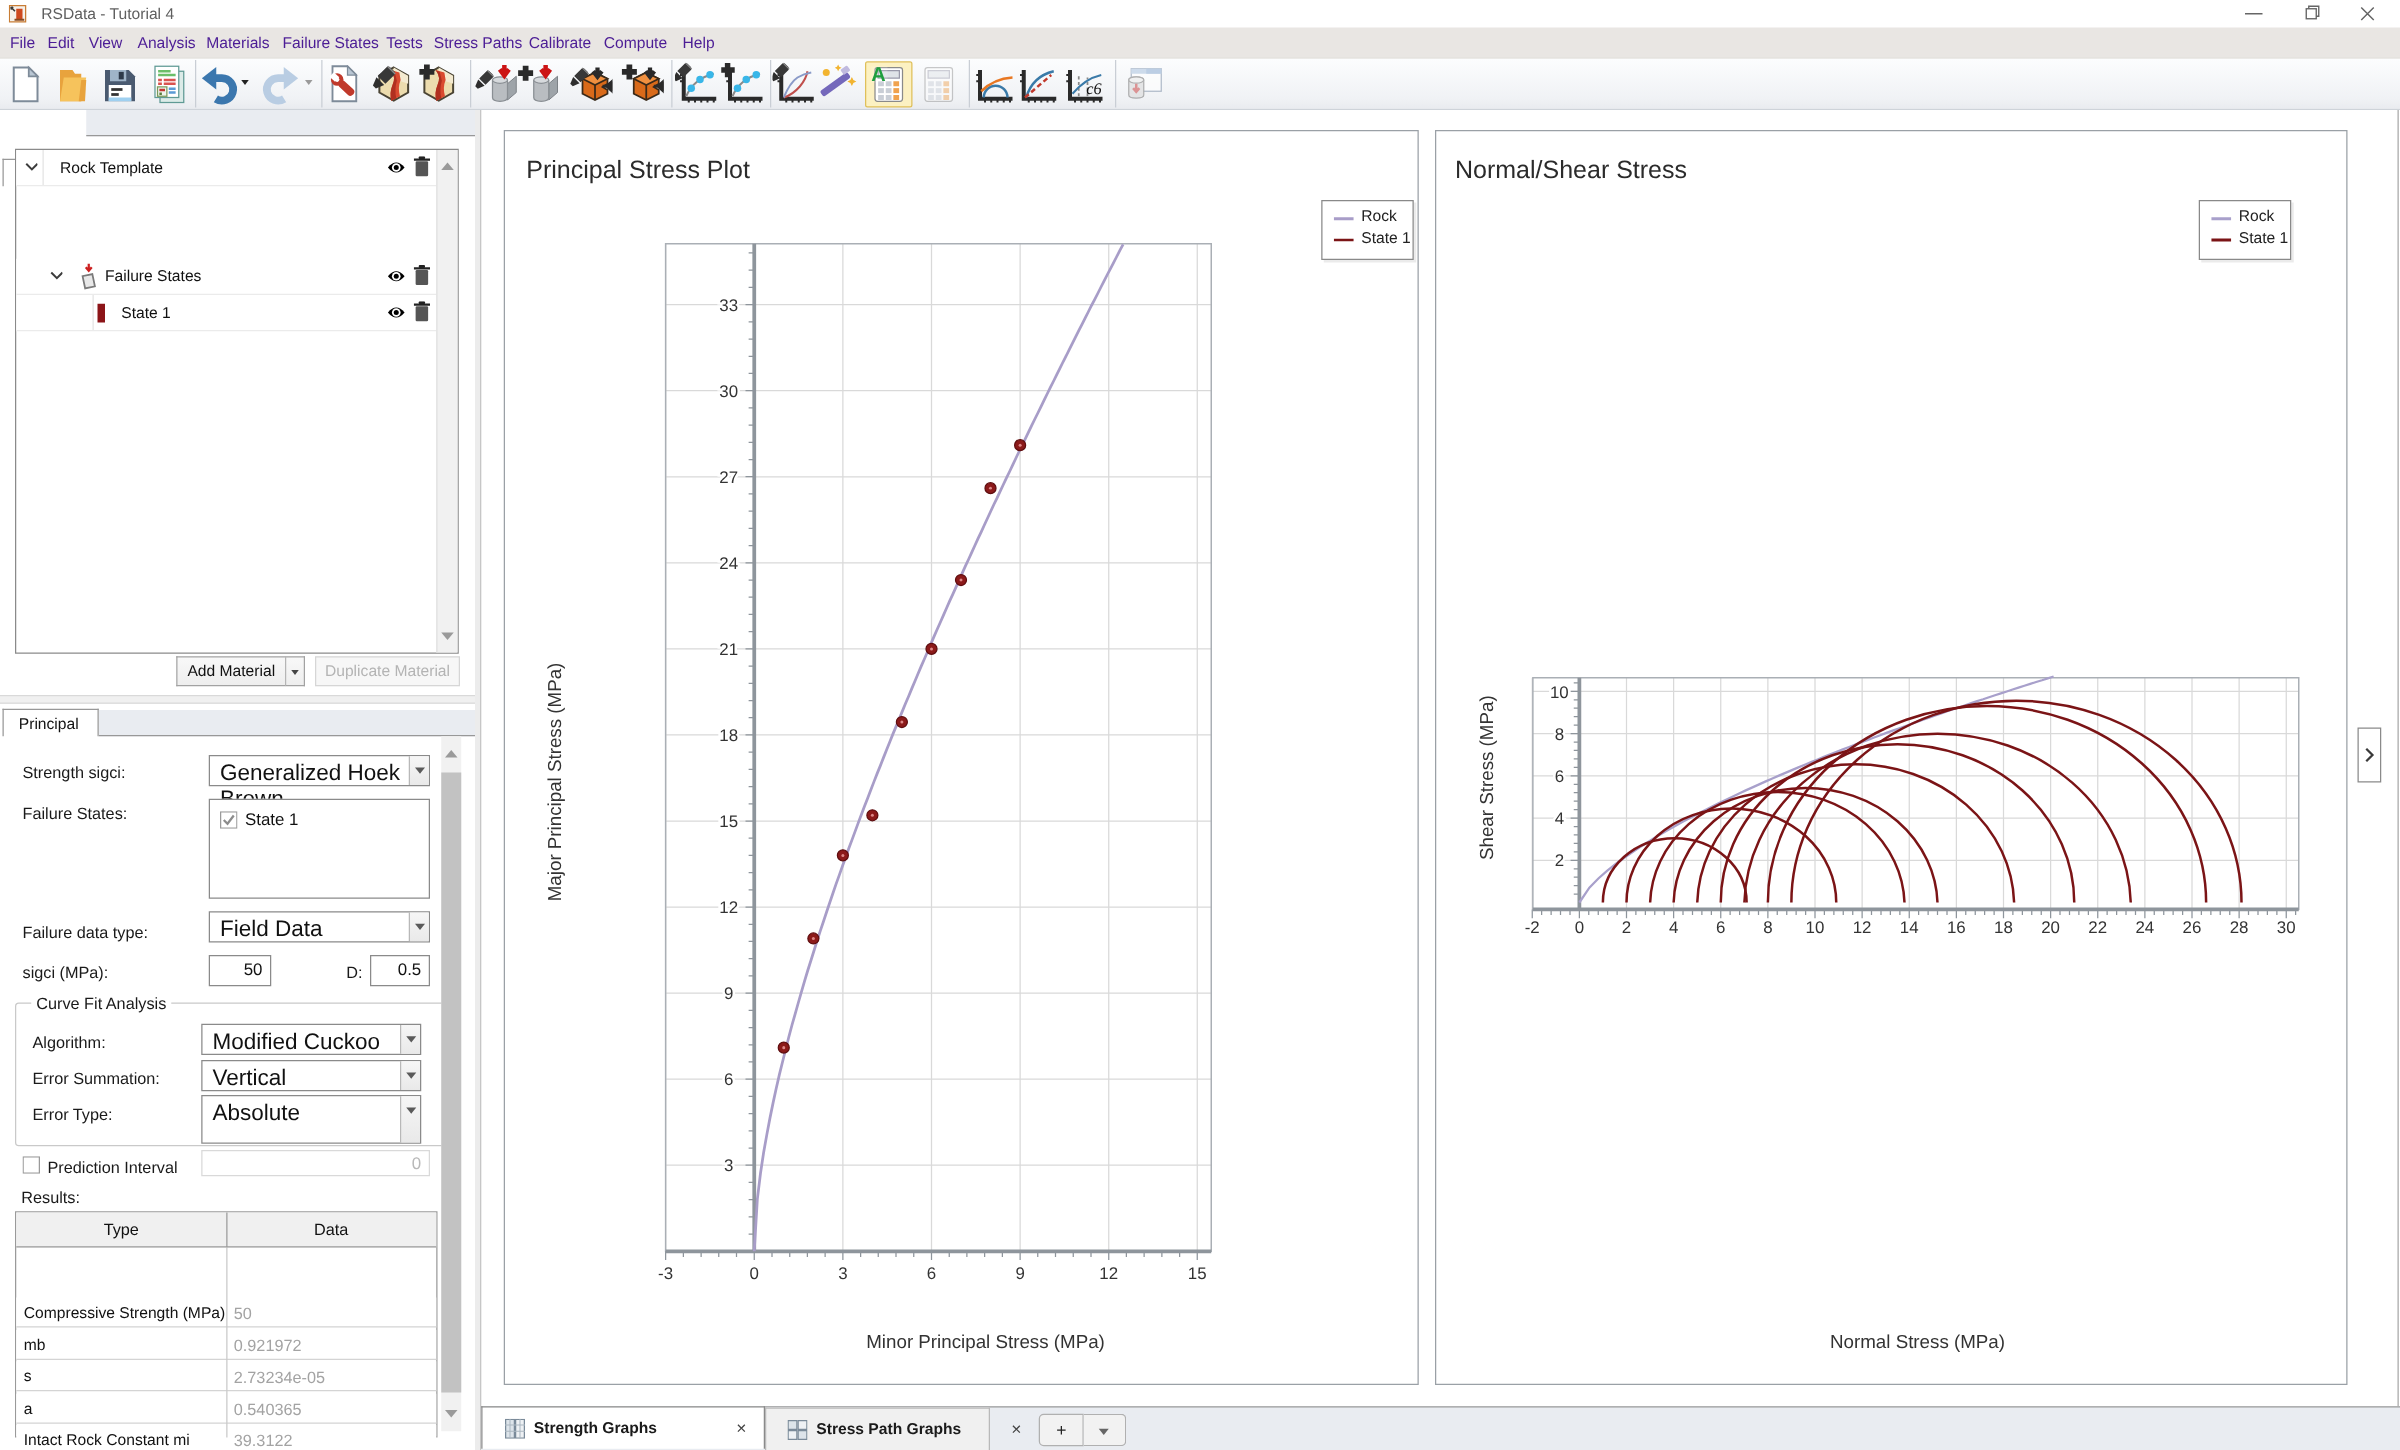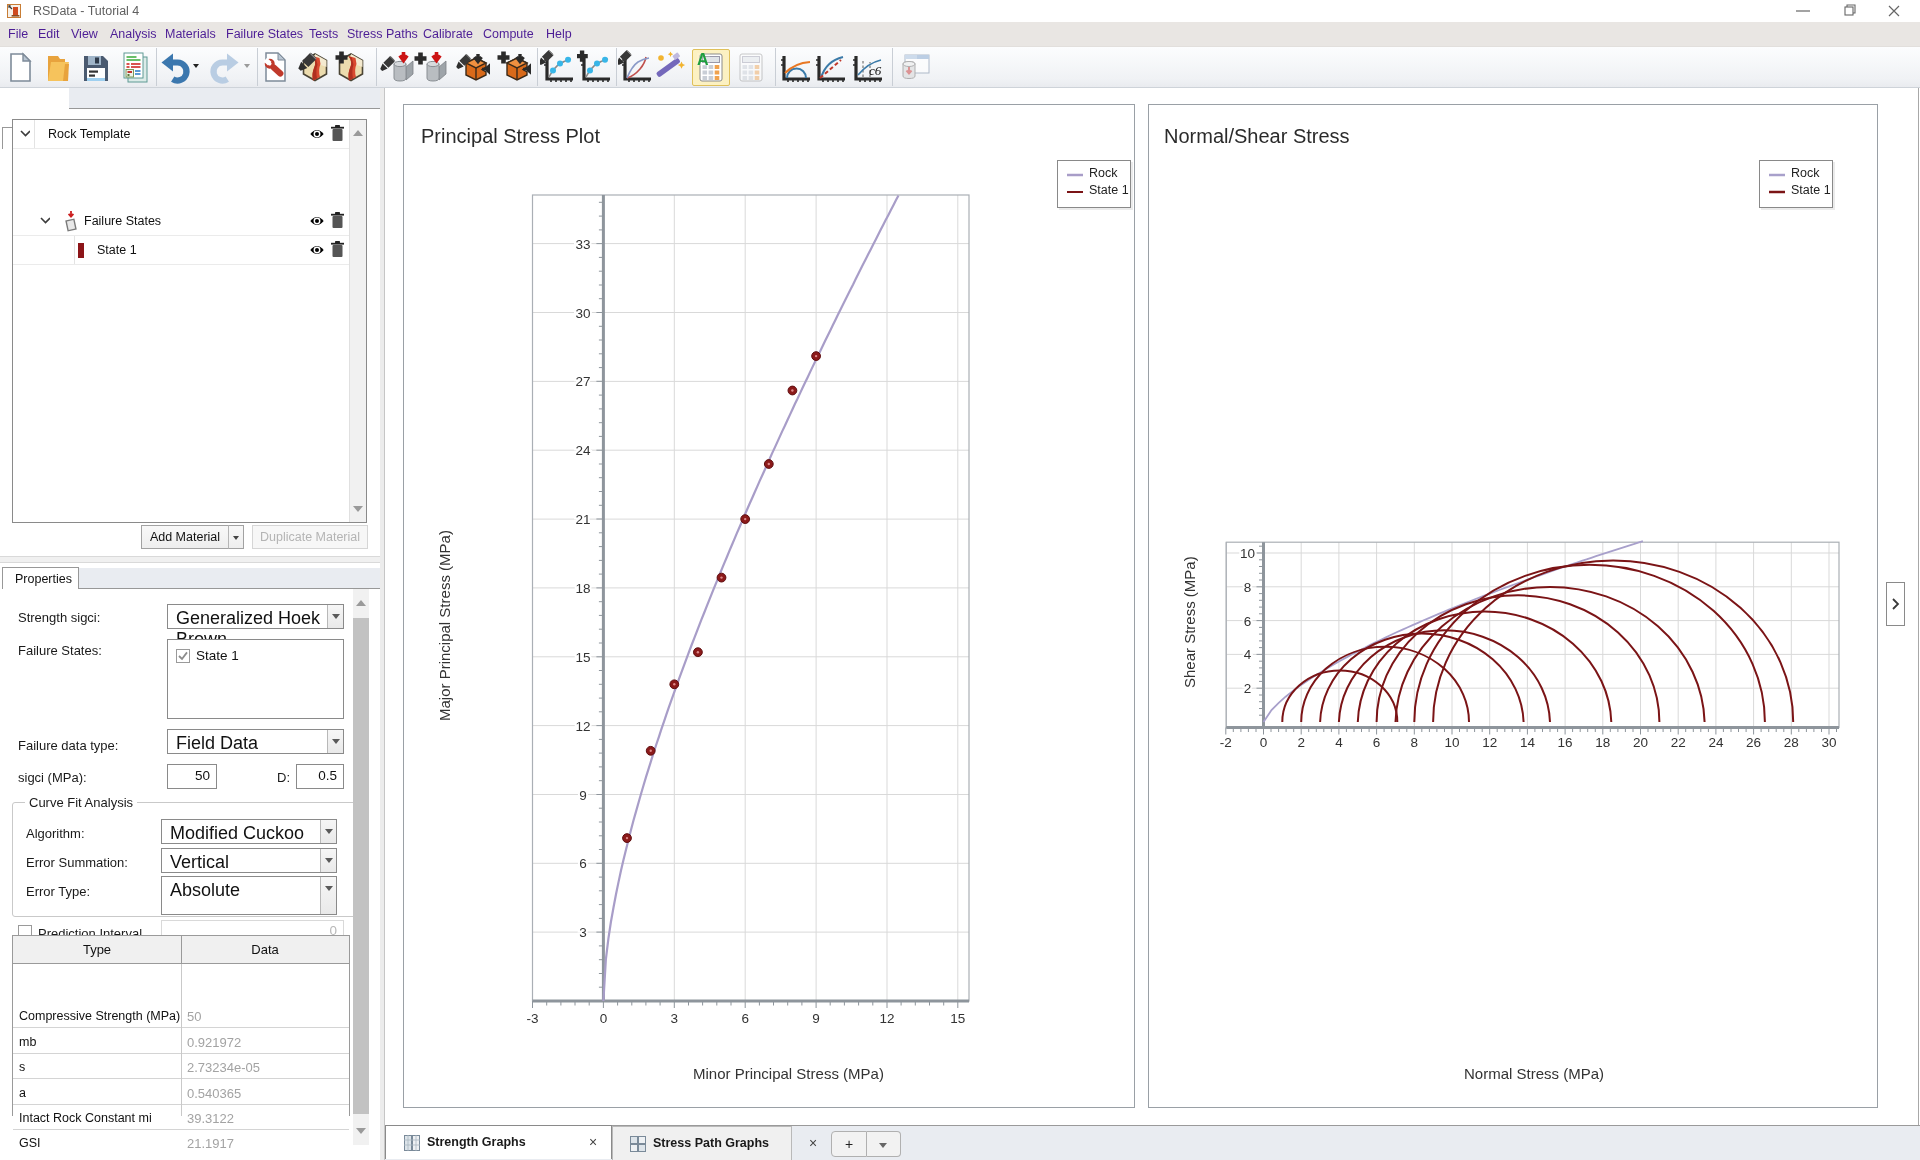--- a/index.html
+++ b/index.html
@@ -36,21 +36,21 @@
   
   .plabel { position:absolute; font-size:13px; color:#1a1a1a; white-space:nowrap; }
   .combo { position:absolute; border:1px solid #8a8a8a; background:#fff; font-size:18px; color:#111; }
   .combo .txt { position:absolute; left:8px; top:3px; }
   .combo .arr { position:absolute; right:0; top:0; bottom:0; width:16px;
     background:linear-gradient(#f6f6f6,#e9e9e9); border-left:1px solid #b8b8b8; }
   .combo .arr:after { content:""; position:absolute; left:4px; top:9px; border:4px solid transparent;
     border-top:5px solid #5a5a5a; }
   .input { position:absolute; border:1px solid #8a8a8a; background:#fff; font-size:13.5px; color:#111; text-align:right; }
   
-  #rtable { position:absolute; left:12px; top:847px; width:338px; height:181px; border:1px solid #9a9a9a; }
+  #rtable { position:absolute; left:12px; top:881px; width:338px; height:181px; border:1px solid #9a9a9a; }
   .rrow { position:absolute; left:0; width:336px; height:24px; border-bottom:1px solid #d4d4d4; background:#fff;margin-top:40px; }
   .rrow .c1 { position:absolute; left:6px; top:5px; font-size:12.5px; color:#111; }
   .rrow .c2 { position:absolute; left:174px; top:5px; font-size:13px; color:#a3a3a3; }
   
   .sbtrack { position:absolute; background:#f1f1f1; }
   .sbthumb { position:absolute; background:#c2c2c2; }
   .arrowup { width:0; height:0; border:5px solid transparent; border-bottom:6px solid #8a8a8a; position:absolute; }
   .arrowdn { width:0; height:0; border:5px solid transparent; border-top:6px solid #8a8a8a; position:absolute; }
   
   #main { position:absolute; left:386px; top:88px; width:1534px; height:1072px; background:#fff; }
@@ -424,21 +424,21 @@
     <div class="arrowdn" style="left:4px;top:10px;border-width:3.5px;border-top-width:4.5px;border-top-color:#444"></div>
   </div>
   <div class="btn" style="left:252px;top:437px;width:116px;height:24px;border-color:#d6d6d6;background:#f7f7f7;color:#b4b4b4">
       <div style="margin-top:4px">Duplicate Material</div>
     </div>
 
   <div style="position:absolute;left:0;top:380px;width:380px;height:7px;background:#f0f0f0;border-top:1px solid #d9d9d9;border-bottom:1px solid #d9d9d9;top:468px"></div>
 
   <div class="tabstrip" style="left:79px;top:392px;width:301px;height:21px;top:480px"></div>
   <div class="tab-active" style="left:2px;top:479px;width:77px;height:22px">
-      <div style="margin:4px 0 0 12px">Properties</div>
+      <div style="margin:4px 0 0 12px">Principal</div>
     </div>
 
   <div class="plabel" style="left:18px;top:522px">Strength sigci:</div>
   <div class="combo" style="left:167px;top:516px;width:177px;height:25px">
       <span class="txt">Generalized Hoek Brown</span>
       <span class="arr"></span>
     </div>
   <div class="plabel" style="left:18px;top:555px">Failure States:</div>
   <div style="position:absolute;left:167px;top:551px;width:177px;height:80px;border:1px solid #8a8a8a;background:#fff">
     <svg class="abs" style="left:8px;top:9px" width="14" height="14" viewBox="0 0 14 14">

